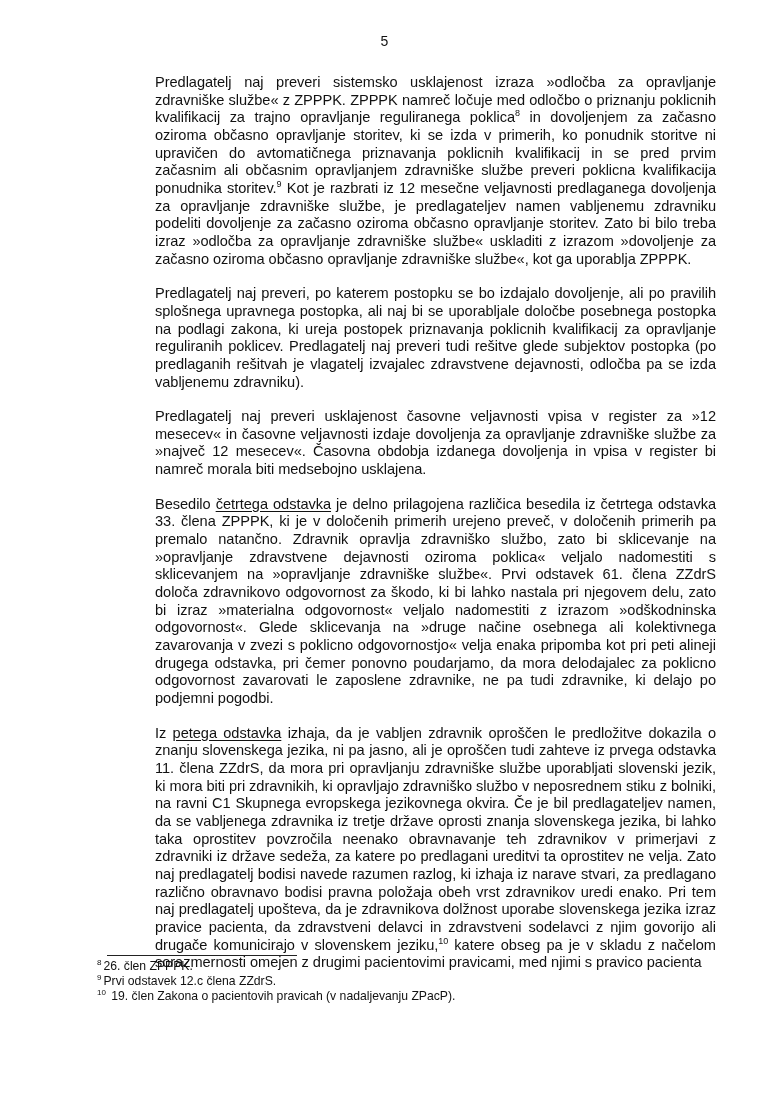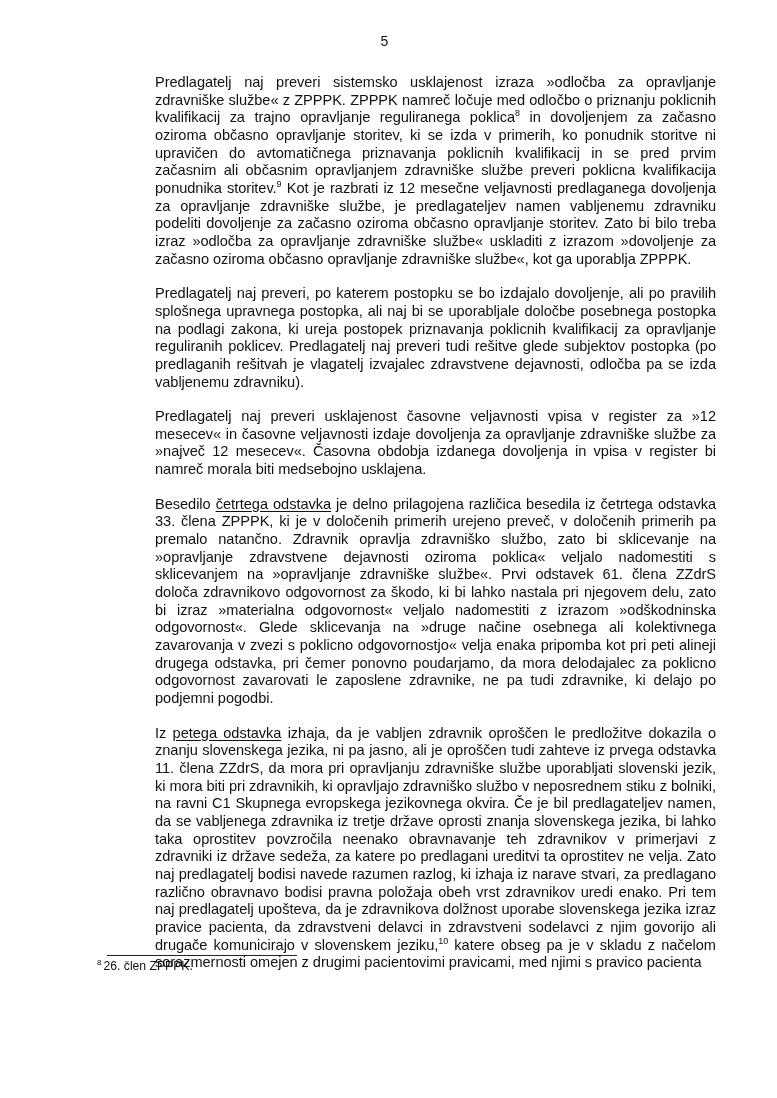--- a/index.html
+++ b/index.html
@@ -86,13 +86,15 @@
   <p class="para"><span>Predlagatelj naj preveri, po katerem postopku se bo izdajalo dovoljenje, ali po pravilih splošnega upravnega postopka, ali naj bi se uporabljale določbe posebnega postopka na podlagi zakona, ki ureja postopek priznavanja poklicnih kvalifikacij za opravljanje reguliranih poklicev. Predlagatelj naj preveri tudi rešitve glede subjektov postopka (po predlaganih rešitvah je vlagatelj izvajalec zdravstvene dejavnosti, odločba pa se izda vabljenemu zdravniku).</span></p>
   <p class="para"><span>Predlagatelj naj preveri usklajenost časovne veljavnosti vpisa v register za »12 mesecev« in časovne veljavnosti izdaje dovoljenja za opravljanje zdravniške službe za »največ 12 mesecev«. Časovna obdobja izdanega dovoljenja in vpisa v register bi namreč morala biti medsebojno usklajena.</span></p>
   <p class="para"><span>Besedilo </span><span class="emph">četrtega odstavka</span><span> je delno prilagojena različica besedila iz četrtega odstavka 33. člena ZPPPK, ki je v določenih primerih urejeno preveč, v določenih primerih pa premalo natančno. Zdravnik opravlja zdravniško službo, zato bi sklicevanje na »opravljanje zdravstvene dejavnosti oziroma poklica« veljalo nadomestiti s sklicevanjem na »opravljanje zdravniške službe«. Prvi odstavek 61. člena ZZdrS določa zdravnikovo odgovornost za škodo, ki bi lahko nastala pri njegovem delu, zato bi izraz »materialna odgovornost« veljalo nadomestiti z izrazom »odškodninska odgovornost«. Glede sklicevanja na »druge načine osebnega ali kolektivnega zavarovanja v zvezi s poklicno odgovornostjo« velja enaka pripomba kot pri peti alineji drugega odstavka, pri čemer ponovno poudarjamo, da mora delodajalec za poklicno odgovornost zavarovati le zaposlene zdravnike, ne pa tudi zdravnike, ki delajo po podjemni pogodbi.</span></p>
   <p class="para"><span>Iz </span><span class="emph">petega odstavka</span><span> izhaja, da je vabljen zdravnik oproščen le predložitve dokazila o znanju slovenskega jezika, ni pa jasno, ali je oproščen tudi zahteve iz prvega odstavka 11. člena ZZdrS, da mora pri opravljanju zdravniške službe uporabljati slovenski jezik, ki mora biti pri zdravnikih, ki opravljajo zdravniško službo v neposrednem stiku z bolniki, na ravni C1 Skupnega evropskega jezikovnega okvira. Če je bil predlagateljev namen, da se vabljenega zdravnika iz tretje države oprosti znanja slovenskega jezika, bi lahko taka oprostitev povzročila neenako obravnavanje teh zdravnikov v primerjavi z zdravniki iz države sedeža, za katere po predlagani ureditvi ta oprostitev ne velja. Zato naj predlagatelj bodisi navede razumen razlog, ki izhaja iz narave stvari, za predlagano različno obravnavo bodisi pravna položaja obeh vrst zdravnikov uredi enako. Pri tem naj predlagatelj upošteva, da je zdravnikova dolžnost uporabe slovenskega jezika izraz pravice pacienta, da zdravstveni delavci in zdravstveni sodelavci z njim govorijo ali drugače komunicirajo v slovenskem jeziku,</span><sup class="fnref">10</sup><span> katere obseg pa je v skladu z načelom sorazmernosti omejen z drugimi pacientovimi pravicami, med njimi s pravico pacienta</span></p>
 </div>
 
 <div class="footnote-rule"></div>
 
 <div class="footnotes">
   <p class="footnote"><sup>8</sup><span>26. člen ZPPPK.</span></p>
+  <p class="footnote"><sup>9</sup><span>Prvi odstavek 12.c člena ZZdrS.</span></p>
+  <p class="footnote"><sup>10</sup><span> 19. člen Zakona o pacientovih pravicah (v nadaljevanju ZPacP).</span></p>
 </div>
 
 </body></html>

